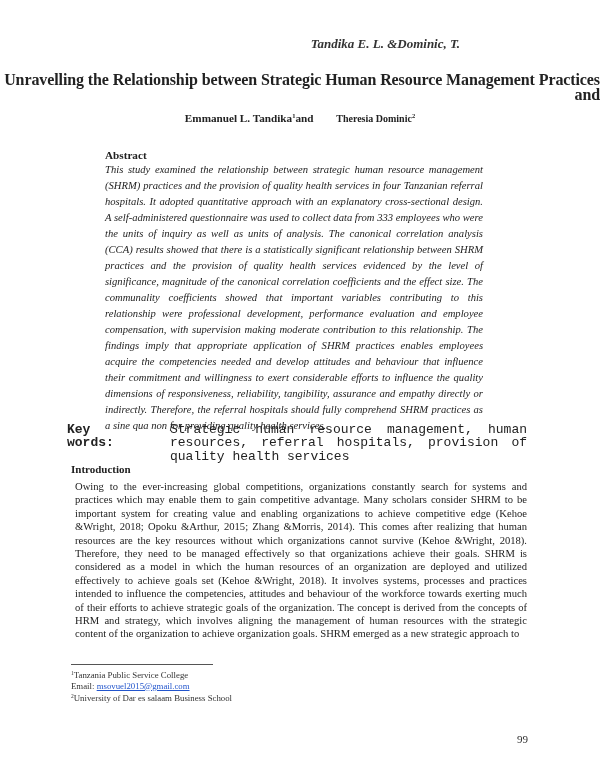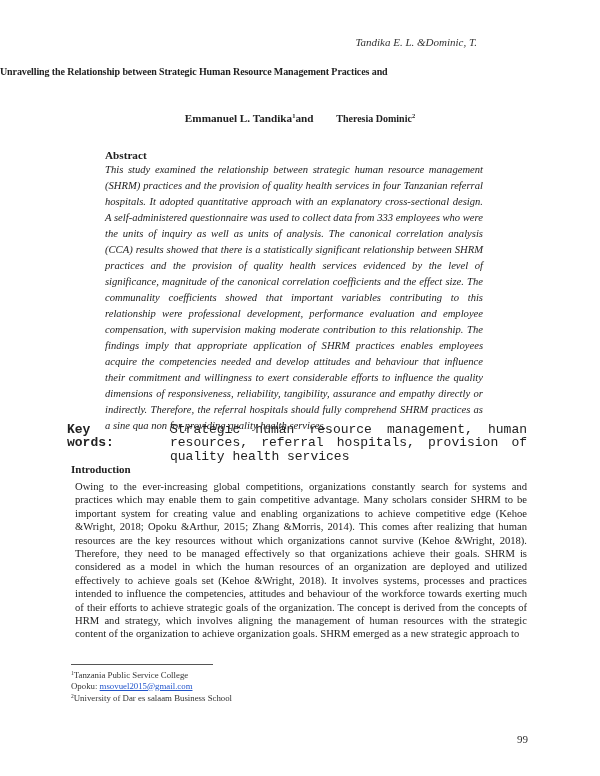--- a/index.html
+++ b/index.html
@@ -2,26 +2,26 @@
 <html><head>
 <meta charset="utf-8">
 <style>
   html, body { margin: 0; padding: 0; background: #ffffff; }
   body {
     width: 600px; height: 776px; position: relative; overflow: hidden;
     font-family: "Liberation Serif", "DejaVu Serif", serif;
     color: #222222;
   }
   .running-head {
-    position: absolute; top: 36px; right: 123px;
-    font-size: 11px; font-style: italic; color: #333;
+    position: absolute; top: 36px; right: 140px;
+    font-size: 13px; font-style: italic; color: #333; font-weight: bold;
   }
   .title {
-    position: absolute; top: 64px; left: 0; width: 600px;
-    text-align: left; font-weight: bold; font-size: 10px; line-height: 15px;
+    position: absolute; top: 72px; left: 0; width: 600px;
+    text-align: right; font-weight: bold; font-size: 16px; line-height: 15px;
     letter-spacing: -0.1px;
   }
   .authors {
     position: absolute; top: 112px; left: 0; width: 600px;
     text-align: center; font-weight: bold; font-size: 11.2px;
   }
   .authors sup { font-size: 6.5px; vertical-align: 4px; }
   .authors .small { font-size: 10px; margin-left: 20px; }
   .abstract {
     position: absolute; top: 148px; left: 105px; width: 378px;
@@ -84,17 +84,17 @@
 
 <div class="intro">
   <h2>Introduction</h2>
   <p>Owing to the ever-increasing global competitions, organizations constantly search for systems and practices which may enable them to gain competitive advantage. Many scholars consider SHRM to be important system for creating value and enabling organizations to achieve competitive edge (Kehoe &amp;Wright, 2018; Opoku &amp;Arthur, 2015; Zhang &amp;Morris, 2014). This comes after realizing that human resources are the key resources without which organizations cannot survive (Kehoe &amp;Wright, 2018). Therefore, they need to be managed effectively so that organizations achieve their goals. SHRM is considered as a model in which the human resources of an organization are deployed and utilized effectively to achieve goals set (Kehoe &amp;Wright, 2018). It involves systems, processes and practices intended to influence the competencies, attitudes and behaviour of the workforce towards exerting much of their efforts to achieve strategic goals of the organization. The concept is derived from the concepts of HRM and strategy, which involves aligning the management of human resources with the strategic content of the organization to achieve organization goals. SHRM emerged as a new strategic approach to</p>
 </div>
 
 <div class="fn-rule"></div>
 
 <div class="footnotes">
   <div><sup>1</sup><span>Tanzania Public Service College</span></div>
-  <div><span>Opoku: </span><a title="msovuel2015@gmail.com">msovuel2015@gmail.com</a></div>
+  <div><span>Email: </span><a title="msovuel2015@gmail.com">msovuel2015@gmail.com</a></div>
   <div><sup>2</sup><span>University of Dar es salaam Business School</span></div>
 </div>
 
 <div class="page-num">99</div>
 
 </body></html>

